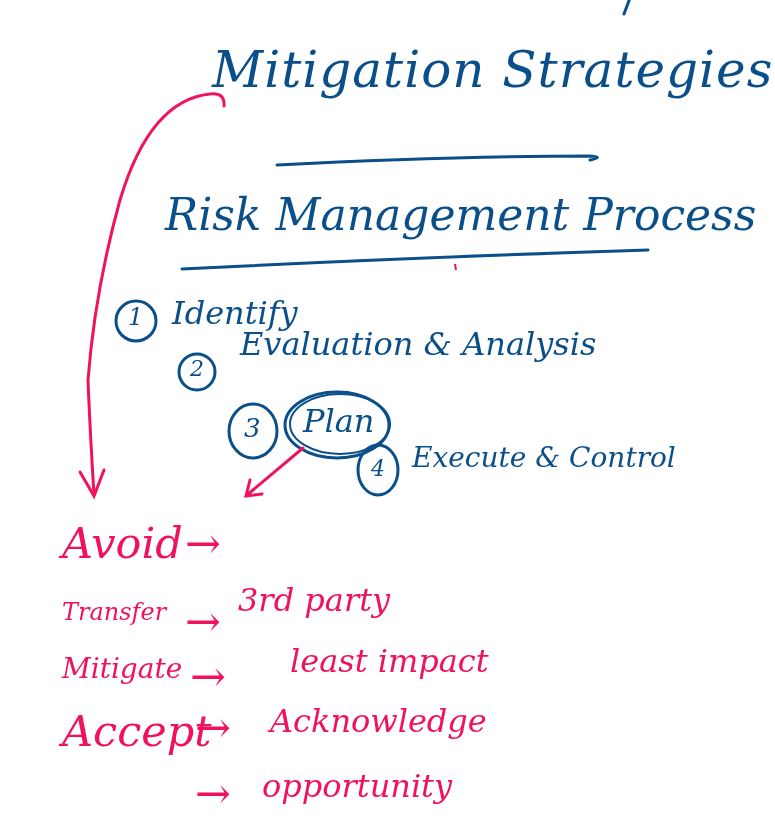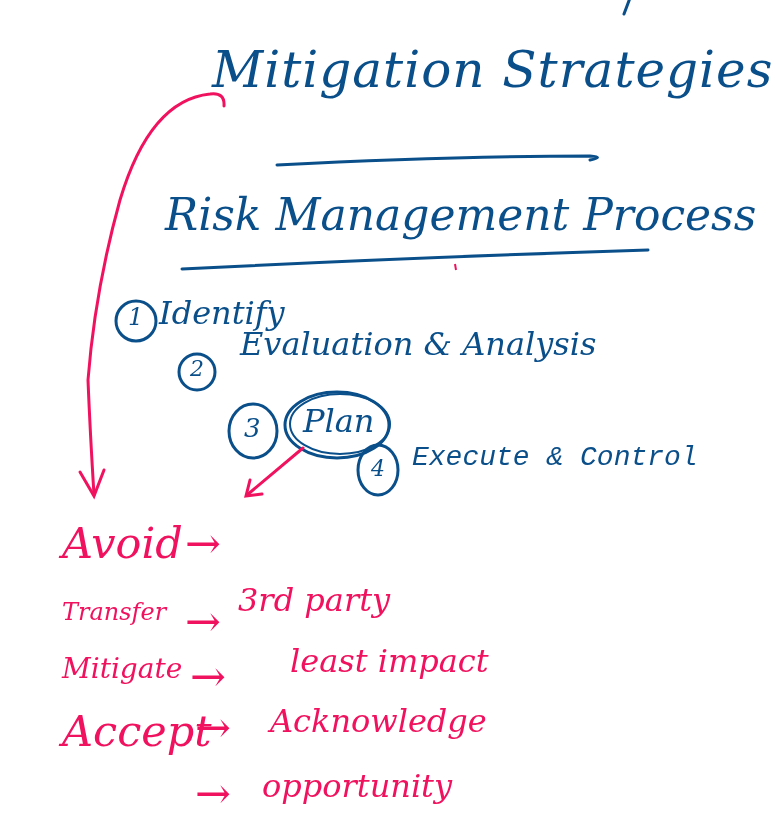--- a/index.html
+++ b/index.html
@@ -41,30 +41,30 @@
     <path d="M80 472 L94 496 L104 470" stroke="#f0125e" stroke-width="3" fill="none" stroke-linecap="round"></path>
 
     <path d="M303 448 L247 495" stroke="#f0125e" stroke-width="3" fill="none" stroke-linecap="round"></path>
     <path d="M250 480 L246 496 L262 494" stroke="#f0125e" stroke-width="3" fill="none" stroke-linecap="round"></path>
   </svg>
 
   <div class="hw blue title">Mitigation Strategies</div>
   <div class="hw blue subtitle">Risk Management Process</div>
 
   <span class="hw blue step" style="left:128px; top:305px; font-size:24px;">1</span>
-  <span class="hw blue step" style="left:159px; top:297px;">Identify</span>
+  <span class="hw blue step" style="left:172px; top:297px;">Identify</span>
 
   <span class="hw blue step" style="left:190px; top:358px; font-size:22px;">2</span>
   <span class="hw blue step" style="left:240px; top:328px;">Evaluation &amp; Analysis</span>
 
   <span class="hw blue step" style="left:244px; top:415px; font-size:26px;">3</span>
   <span class="hw blue step" style="left:303px; top:405px;">Plan</span>
 
   <span class="hw blue step" style="left:371px; top:458px; font-size:22px;">4</span>
-  <span class="hw blue step" style="left:412px; top:444px; font-size:28px;font-family:Liberation Mono, monospace;">Execute &amp; Control</span>
+  <span class="hw blue step" style="left:412px; top:444px; font-size:28px;">Execute &amp; Control</span>
 
   <span class="hw pink strat" style="left:62px; top:522px;">Avoid</span>
   <span class="hw pink strat" style="left:185px; top:522px;">→</span>
 
   <span class="hw pink strat" style="left:62px; top:600px; font-size:24px;">Transfer</span>
   <span class="hw pink strat" style="left:185px; top:600px;">→</span>
   <span class="hw pink desc" style="left:238px; top:584px;">3rd party</span>
 
   <span class="hw pink strat" style="left:62px; top:655px; font-size:28px;">Mitigate</span>
   <span class="hw pink strat" style="left:190px; top:655px;">→</span>

